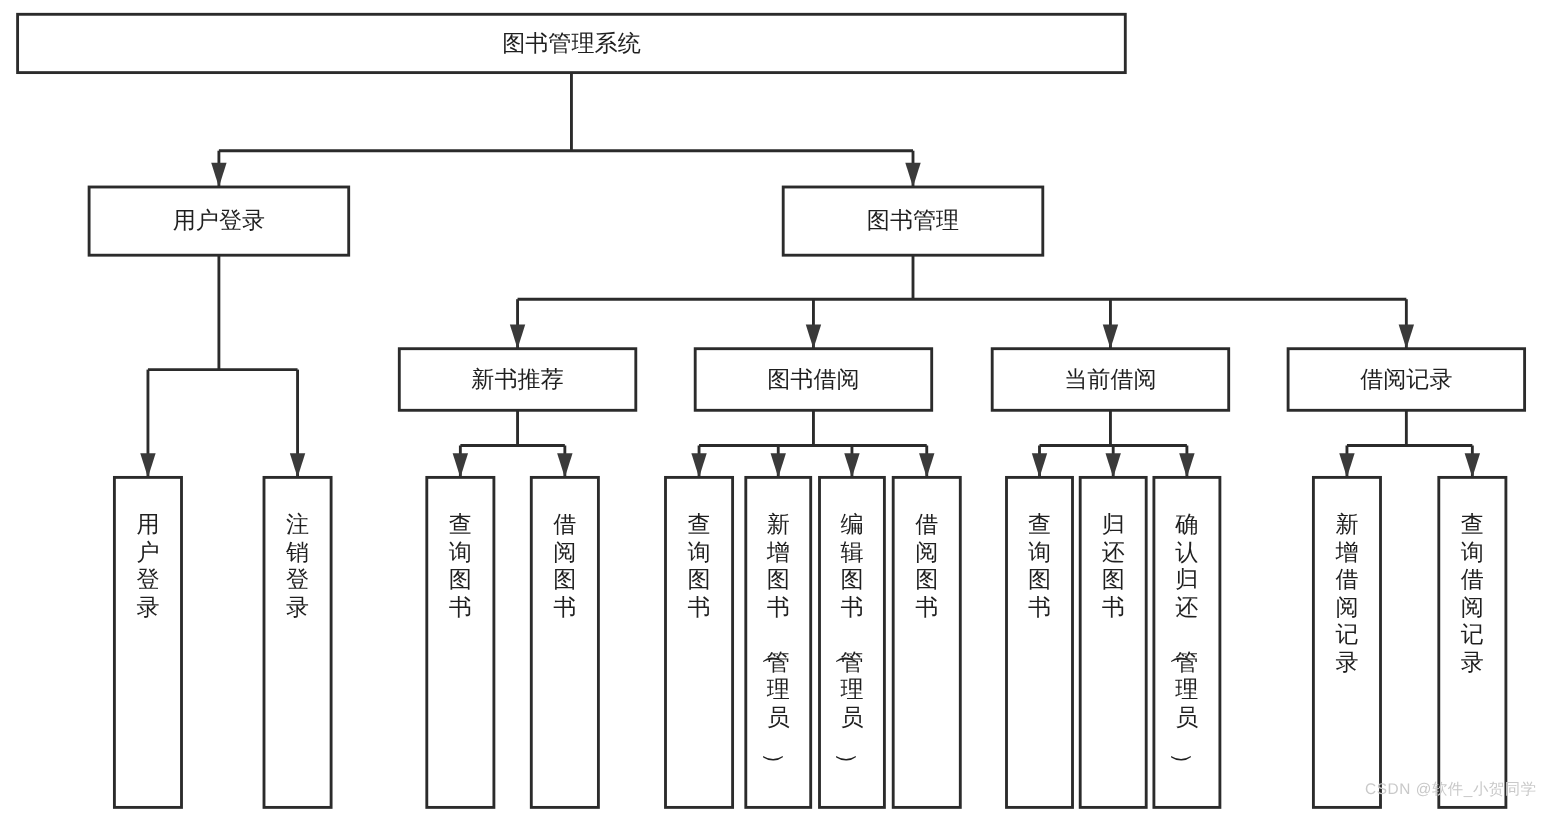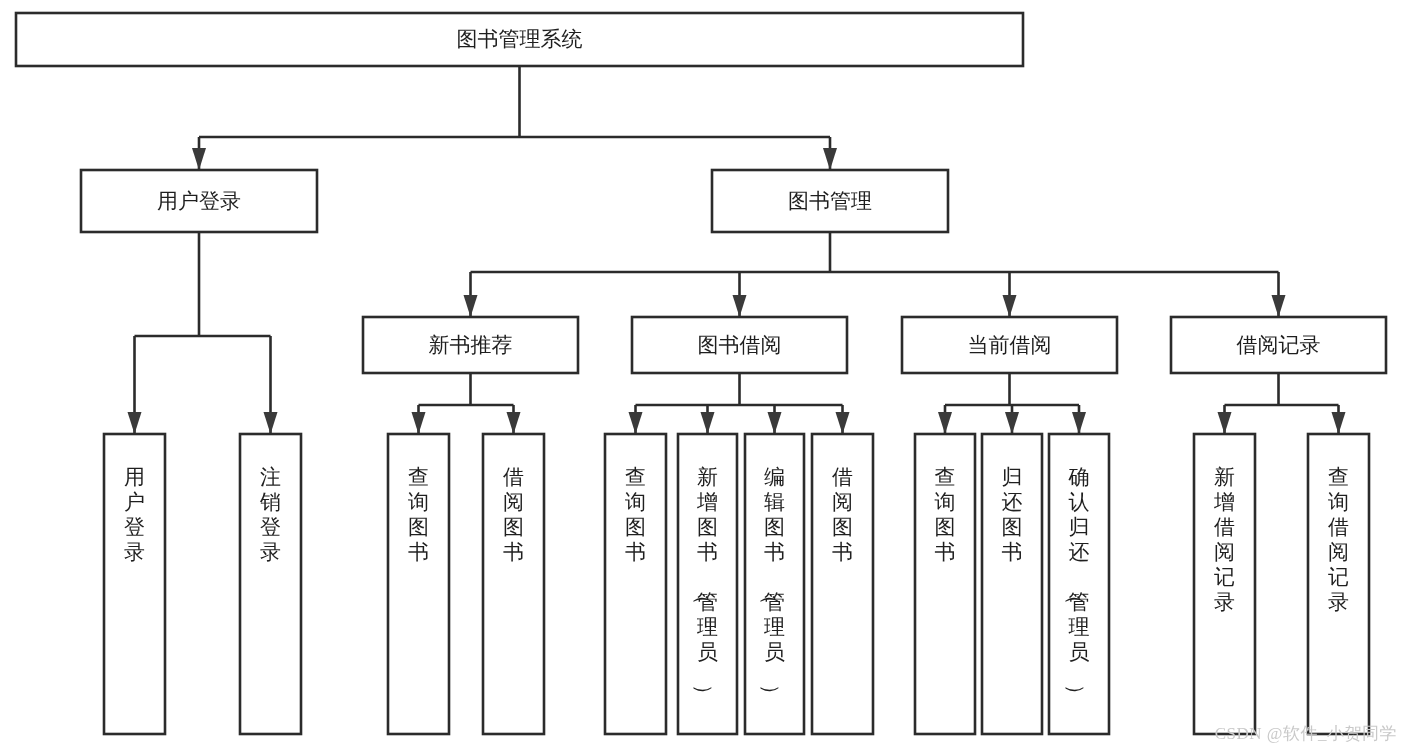--- a/index.html
+++ b/index.html
@@ -52,23 +52,23 @@
   }
   .node-label-v {
     font-family: "Liberation Sans", "DejaVu Sans", sans-serif;
     font-size: 21px;
     fill: #1f1f1f;
     text-anchor: middle;
   }
   .watermark {
     position: absolute;
     right: 8px;
-    bottom: 2px;
-    font-family: Liberation Serif, serif;
-    font-size: 17px;
+    bottom: 20px;
+    font-family: Liberation Sans, sans-serif;
+    font-size: 14px;
     color: #c9c9c9;
     letter-spacing: 0.5px;
     white-space: nowrap;
     pointer-events: none;
   }
 </style>
 </head>
 <body>
 
 <div id="diagram-root">

